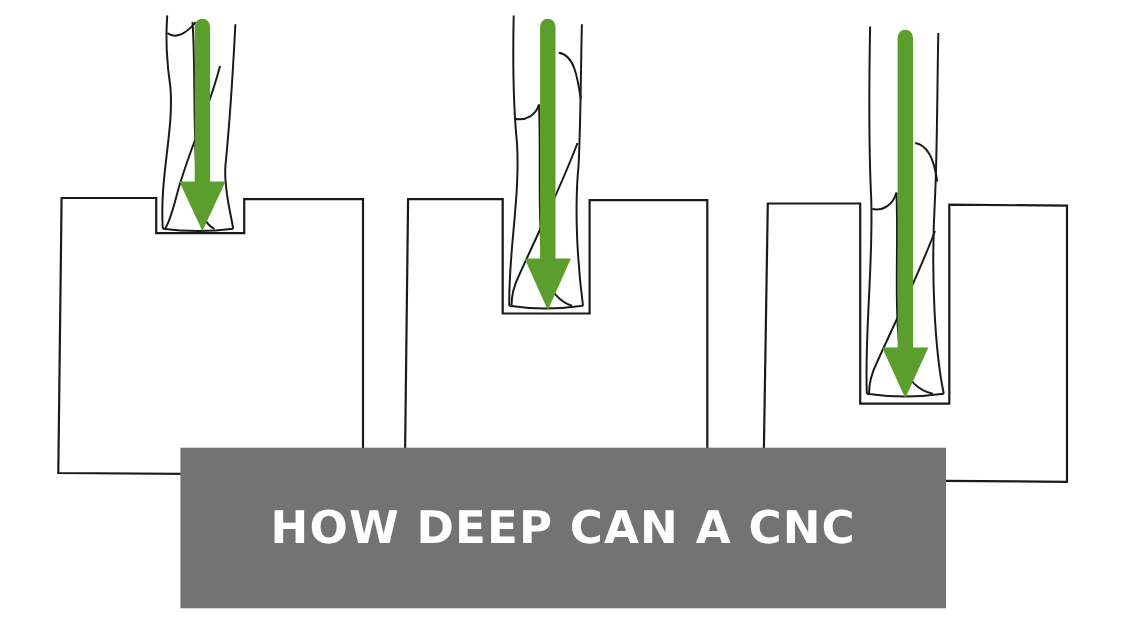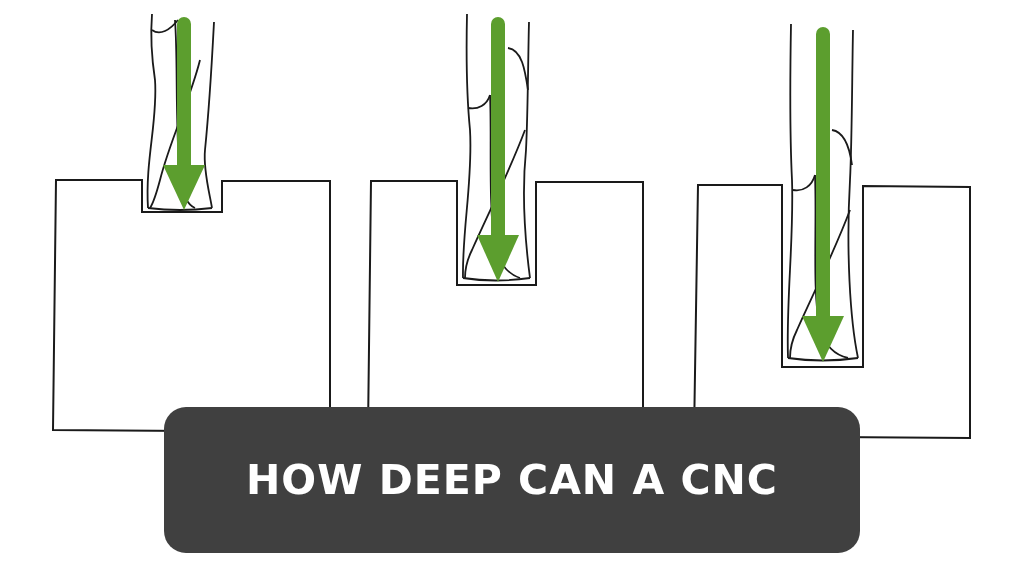--- a/index.html
+++ b/index.html
@@ -1,19 +1,19 @@
 <!DOCTYPE html>
 <html><head>
 <meta charset="utf-8">
 <style>
   html,body{margin:0;padding:0;background:#fff;}
   body{width:1024px;height:576px;position:relative;overflow:hidden;font-family:"DejaVu Sans",sans-serif;}
   #diagram{position:absolute;left:0;top:0;width:1024px;height:576px;}
-  .banner{position:absolute;left:164px;top:407px;width:696px;height:146px;background:#404040;
-    display:flex;flex-direction:column;align-items:center;justify-content:center;border-radius:22px;}
+  .banner{position:absolute;left:164px;top:407px;width:696px;height:146px;background:#737373;
+    display:flex;flex-direction:column;align-items:center;justify-content:center;}
   .banner .line{color:#fff;font-family:"DejaVu Sans",sans-serif;font-weight:bold;font-size:41px;
     line-height:44px;letter-spacing:1px;text-align:center;}
 </style>
 </head>
 <body>
 
 <svg id="diagram" viewBox="0 0 1024 576" xmlns="http://www.w3.org/2000/svg">
   <g fill="none" stroke="#1a1a1a" stroke-width="2">
 
     <g>

